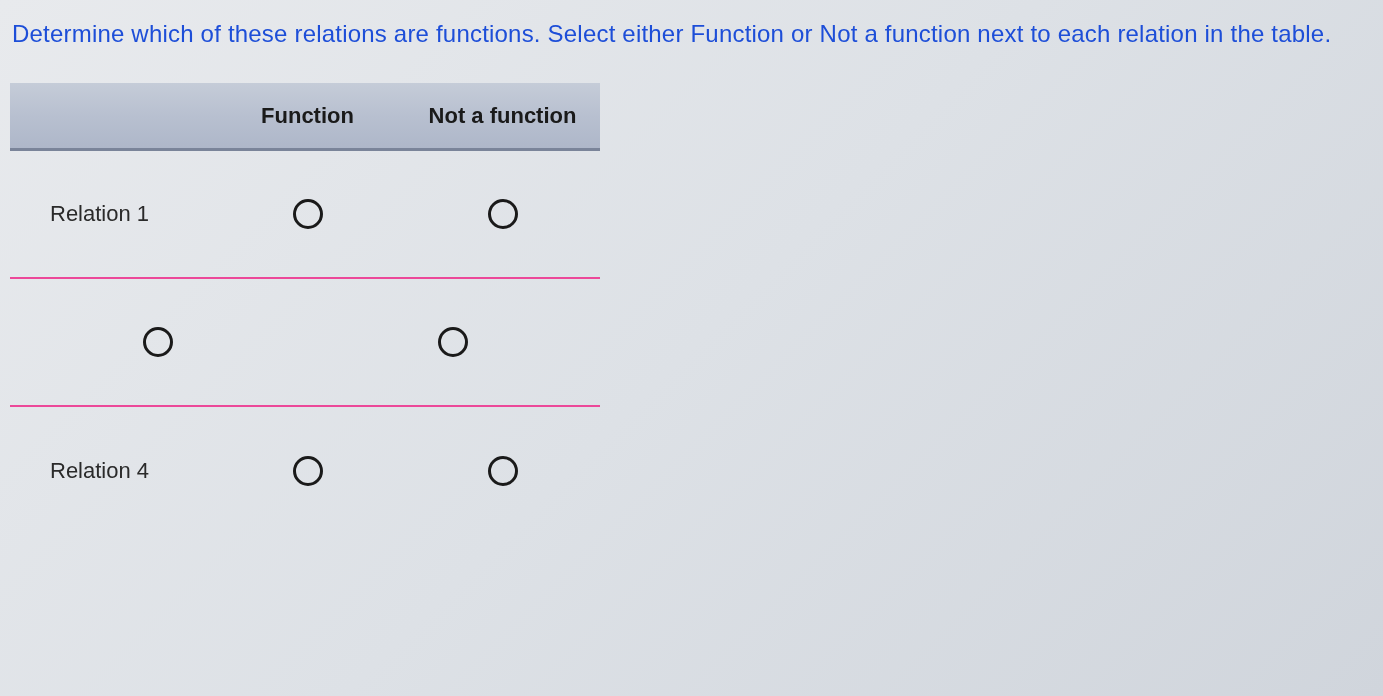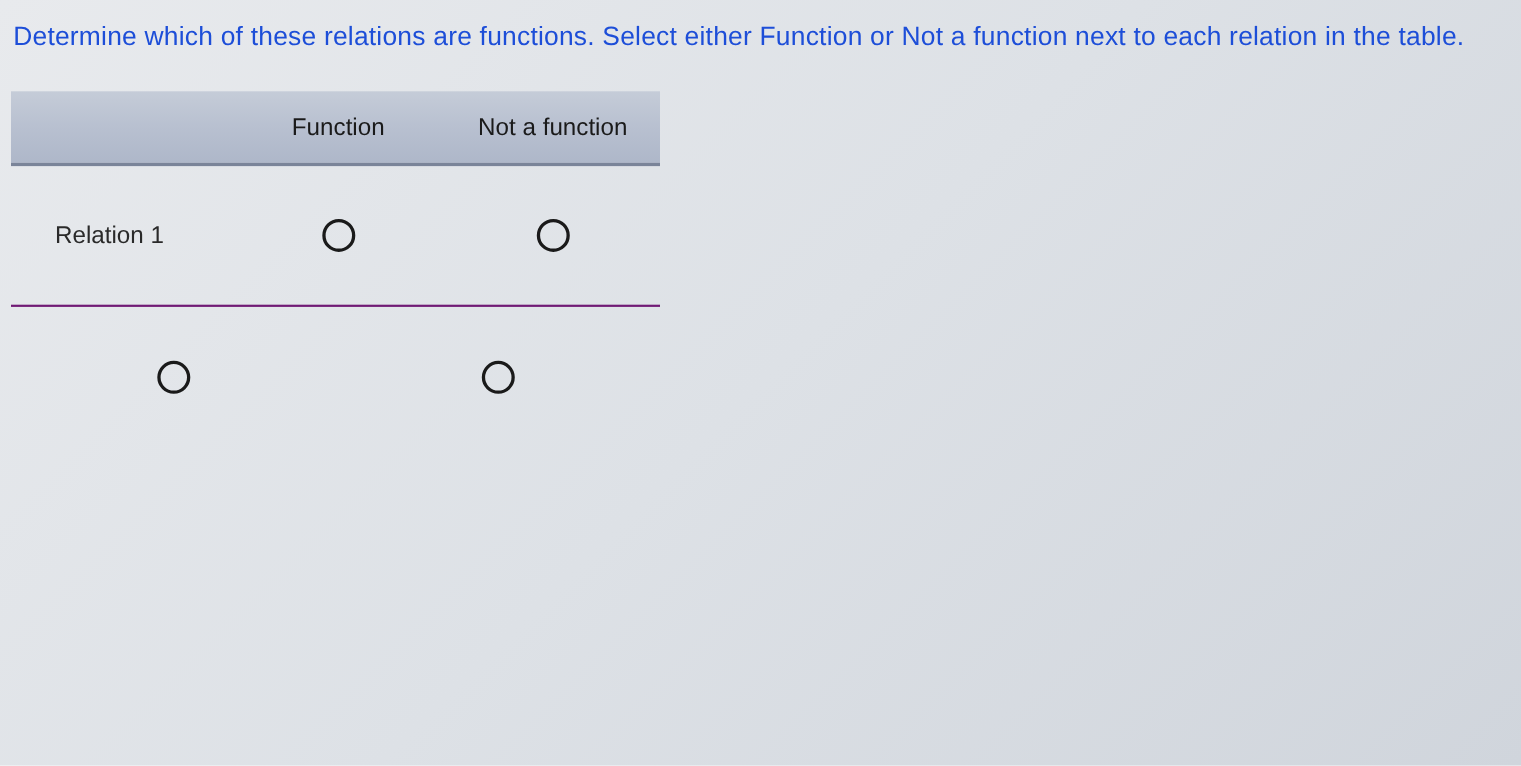--- a/index.html
+++ b/index.html
@@ -31,31 +31,31 @@
       display: flex;
       background: linear-gradient(180deg, #c5ccd8 0%, #b8c0d0 50%, #aeb7c9 100%);
       border-bottom: 3px solid #7a8499;
       height: 68px;
       align-items: center;
     }
     .header-empty {
       width: 200px;
     }
     .header-col {
-      font-weight: normal;
+      font-weight: bold;
       font-size: 22px;
       color: #1a1a1a;
       flex: 1;
       text-align: center;
     }
     .data-row {
       display: flex;
       align-items: center;
       height: 128px;
-      border-bottom: 2px solid #701a75;
+      border-bottom: 2px solid #ec4899;
     }
     .data-row:last-child {
       border-bottom: none;
     }
     .row-label {
       width: 200px;
       padding-left: 40px;
       font-size: 22px;
       color: #2a2a2a;
     }
@@ -99,13 +99,22 @@
   <div class="data-row">
     <div class="radio-cell">
       <div class="radio-circle"></div>
     </div>
     <div class="radio-cell">
       <div class="radio-circle"></div>
     </div>
   </div>
 
 
+  <div class="data-row">
+    <div class="row-label">Relation 4</div>
+    <div class="radio-cell">
+      <div class="radio-circle"></div>
+    </div>
+    <div class="radio-cell">
+      <div class="radio-circle"></div>
+    </div>
+  </div>
 </div>
 
 </body></html>

